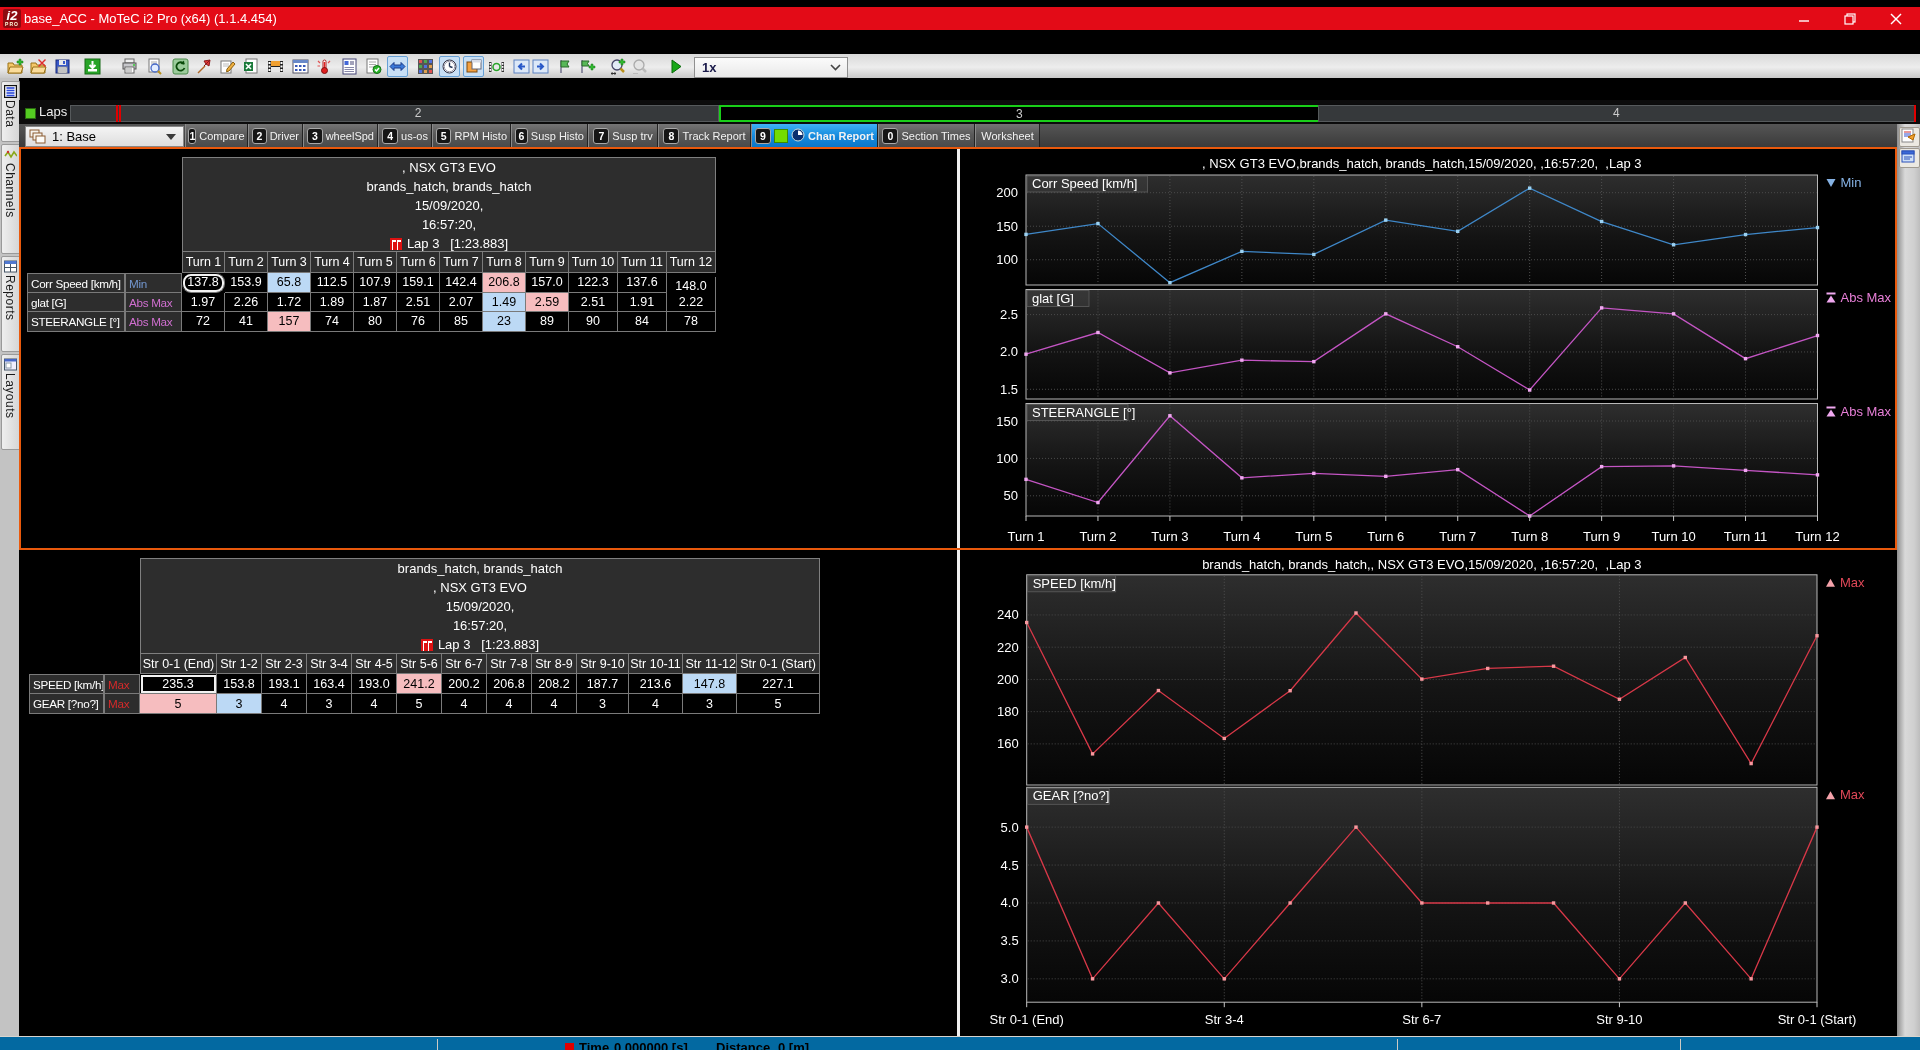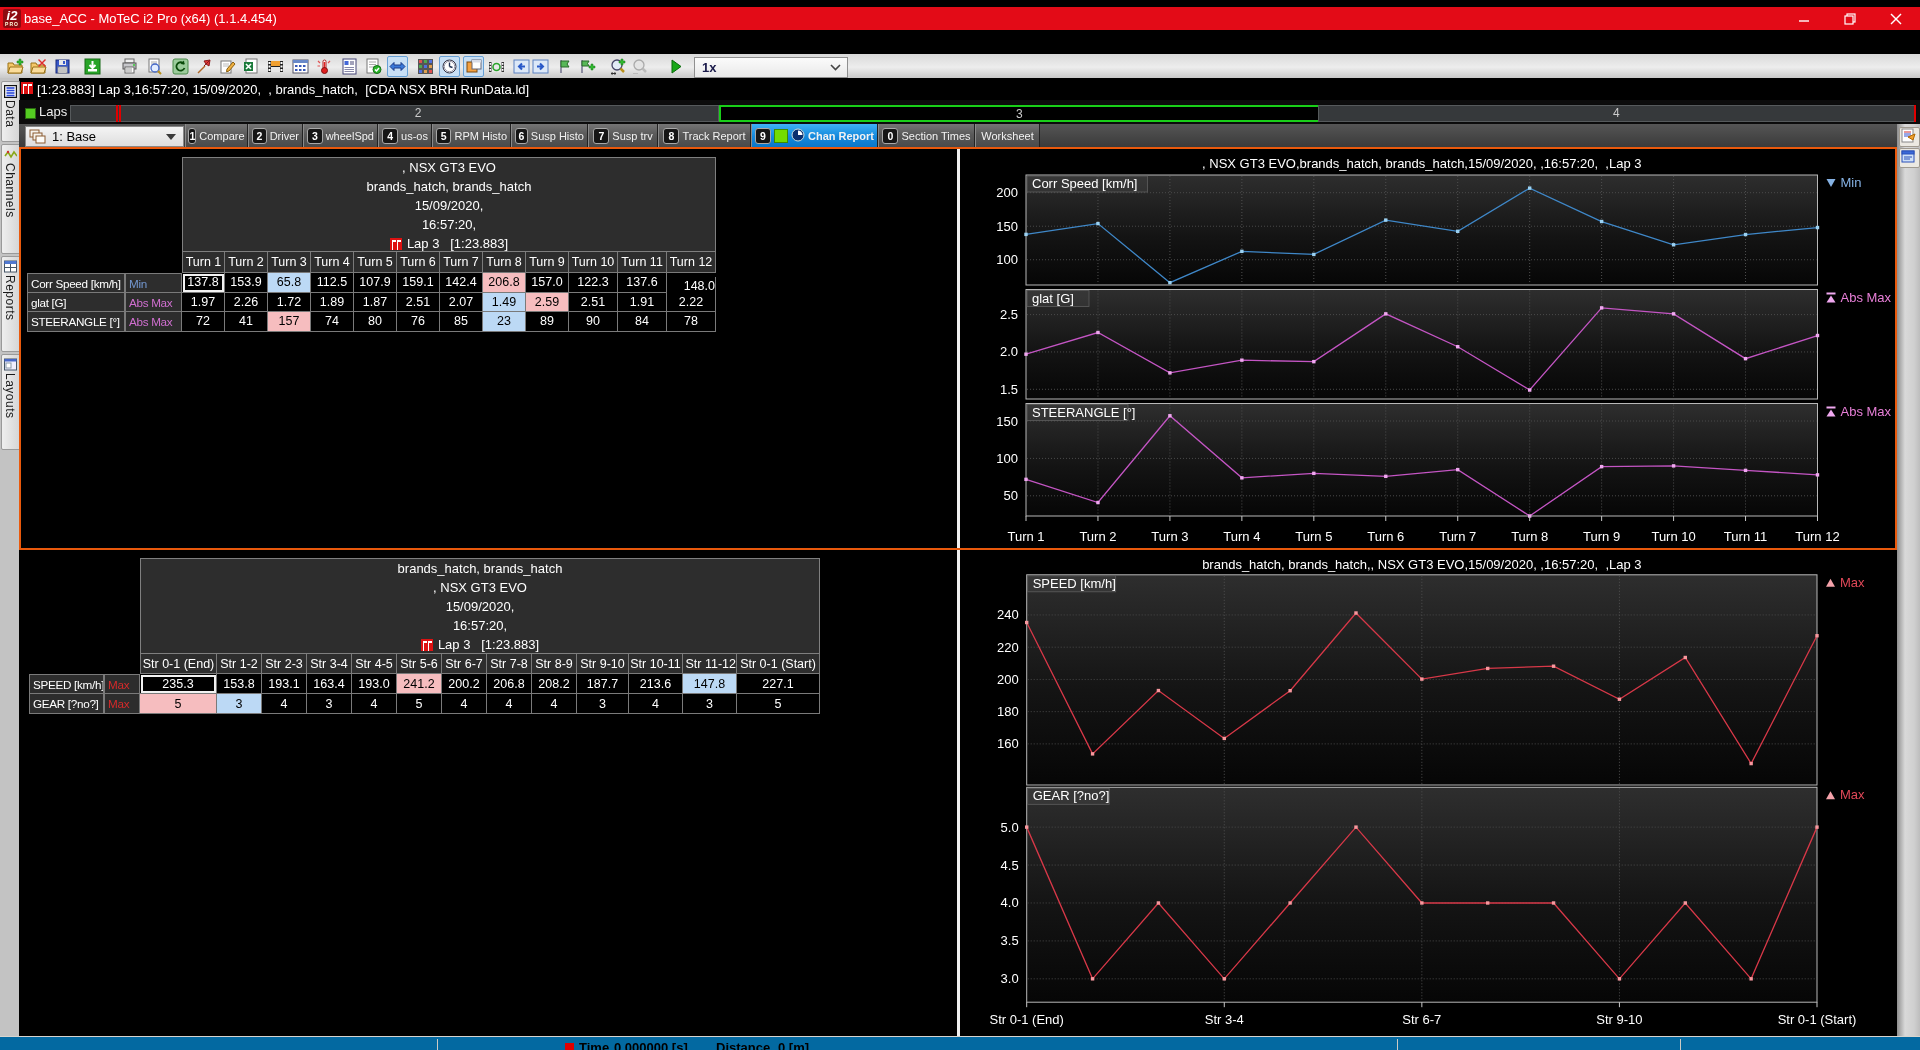--- a/index.html
+++ b/index.html
@@ -337,24 +337,20 @@
         </svg>
       </div>
     </div>
   <div class="abs zoom-combo" style="left:694px">
     <span class="val">1x</span>
       <svg class="chevsvg" width="11" height="7" style="position:absolute;right:6px;top:6px">
         <polyline points="1,1 5.5,5.5 10,1" fill="none" stroke="#444" stroke-width="1.6"></polyline>
       </svg>
   </div>
 
-  <div class="abs databar">
-    <div class="lapicon" style="left:21px;top:4px"></div>
-    <div class="txt">[1:23.883] Lap 3,16:57:20, 15/09/2020,  , brands_hatch,  [CDA NSX BRH RunData.ld]</div>
-  </div>
 
   <div class="abs sidebar" id="sidebarMount">
       <div class="abs side-tab" style="top: 3px; height: 59px;">
         <svg width="13" height="13" viewBox="0 0 13 13">
           <rect x="0.5" y="0.5" width="12" height="12" fill="#fff" stroke="#111" stroke-width="1.4"></rect>
           <g stroke="#2a48d8" stroke-width="1.6">
             <line x1="2.5" y1="3" x2="10.5" y2="3"></line>
             <line x1="2.5" y1="5.5" x2="10.5" y2="5.5"></line>
             <line x1="2.5" y1="8" x2="10.5" y2="8"></line>
             <line x1="2.5" y1="10.5" x2="10.5" y2="10.5"></line>
@@ -500,32 +496,32 @@
       <div class="rt-cell hdr" style="left: 333px; top: 103px; width: 43px; height: 21px; line-height: 21px;">Turn 5</div>
       <div class="rt-cell hdr" style="left: 376px; top: 103px; width: 43px; height: 21px; line-height: 21px;">Turn 6</div>
       <div class="rt-cell hdr" style="left: 419px; top: 103px; width: 43px; height: 21px; line-height: 21px;">Turn 7</div>
       <div class="rt-cell hdr" style="left: 462px; top: 103px; width: 43px; height: 21px; line-height: 21px;">Turn 8</div>
       <div class="rt-cell hdr" style="left: 505px; top: 103px; width: 43px; height: 21px; line-height: 21px;">Turn 9</div>
       <div class="rt-cell hdr" style="left: 548px; top: 103px; width: 49px; height: 21px; line-height: 21px;">Turn 10</div>
       <div class="rt-cell hdr" style="left: 597px; top: 103px; width: 49px; height: 21px; line-height: 21px;">Turn 11</div>
       <div class="rt-cell hdr" style="left: 646px; top: 103px; width: 49px; height: 21px; line-height: 21px;">Turn 12</div>
       <div class="rt-cell lbl topb" style="left: 6px; top: 124px; width: 98px; height: 19.5px; line-height: 19.5px;">Corr Speed [km/h]</div>
       <div class="rt-cell lbl topb" style="left: 104px; top: 124px; width: 57px; height: 19.5px; line-height: 19.5px; color: rgb(114, 150, 207);">Min</div>
-      <div class="rt-cell focus" style="left: 161px; top: 124px; width: 43px; height: 19.5px; line-height: 19.5px;">137.8</div>
+      <div class="rt-cell focus" style="left: 161px; top: 124px; width: 43px; height: 19.5px; line-height: 19.5px; border-radius: 9px;">137.8</div>
       <div class="rt-cell" style="left: 204px; top: 124px; width: 43px; height: 19.5px; line-height: 19.5px;">153.9</div>
       <div class="rt-cell min" style="left: 247px; top: 124px; width: 43px; height: 19.5px; line-height: 19.5px;">65.8</div>
       <div class="rt-cell" style="left: 290px; top: 124px; width: 43px; height: 19.5px; line-height: 19.5px;">112.5</div>
       <div class="rt-cell" style="left: 333px; top: 124px; width: 43px; height: 19.5px; line-height: 19.5px;">107.9</div>
       <div class="rt-cell" style="left: 376px; top: 124px; width: 43px; height: 19.5px; line-height: 19.5px;">159.1</div>
       <div class="rt-cell" style="left: 419px; top: 124px; width: 43px; height: 19.5px; line-height: 19.5px;">142.4</div>
       <div class="rt-cell max" style="left: 462px; top: 124px; width: 43px; height: 19.5px; line-height: 19.5px;">206.8</div>
       <div class="rt-cell" style="left: 505px; top: 124px; width: 43px; height: 19.5px; line-height: 19.5px;">157.0</div>
       <div class="rt-cell" style="left: 548px; top: 124px; width: 49px; height: 19.5px; line-height: 19.5px;">122.3</div>
       <div class="rt-cell" style="left: 597px; top: 124px; width: 49px; height: 19.5px; line-height: 19.5px;">137.6</div>
-      <div class="rt-cell" style="left: 646px; top: 128px; width: 49px; height: 19.5px; line-height: 19.5px; text-align: right;">148.0</div>
+      <div class="rt-cell" style="left: 646px; top: 128px; width: 49px; height: 19.5px; line-height: 19.5px;">148.0</div>
       <div class="rt-cell lbl" style="left: 6px; top: 143.5px; width: 98px; height: 19.5px; line-height: 19.5px;">glat [G]</div>
       <div class="rt-cell lbl" style="left: 104px; top: 143.5px; width: 57px; height: 19.5px; line-height: 19.5px; color: rgb(208, 111, 208);">Abs Max</div>
       <div class="rt-cell" style="left: 161px; top: 143.5px; width: 43px; height: 19.5px; line-height: 19.5px;">1.97</div>
       <div class="rt-cell" style="left: 204px; top: 143.5px; width: 43px; height: 19.5px; line-height: 19.5px;">2.26</div>
       <div class="rt-cell" style="left: 247px; top: 143.5px; width: 43px; height: 19.5px; line-height: 19.5px;">1.72</div>
       <div class="rt-cell" style="left: 290px; top: 143.5px; width: 43px; height: 19.5px; line-height: 19.5px;">1.89</div>
       <div class="rt-cell" style="left: 333px; top: 143.5px; width: 43px; height: 19.5px; line-height: 19.5px;">1.87</div>
       <div class="rt-cell" style="left: 376px; top: 143.5px; width: 43px; height: 19.5px; line-height: 19.5px;">2.51</div>
       <div class="rt-cell" style="left: 419px; top: 143.5px; width: 43px; height: 19.5px; line-height: 19.5px;">2.07</div>
       <div class="rt-cell min" style="left: 462px; top: 143.5px; width: 43px; height: 19.5px; line-height: 19.5px;">1.49</div>

